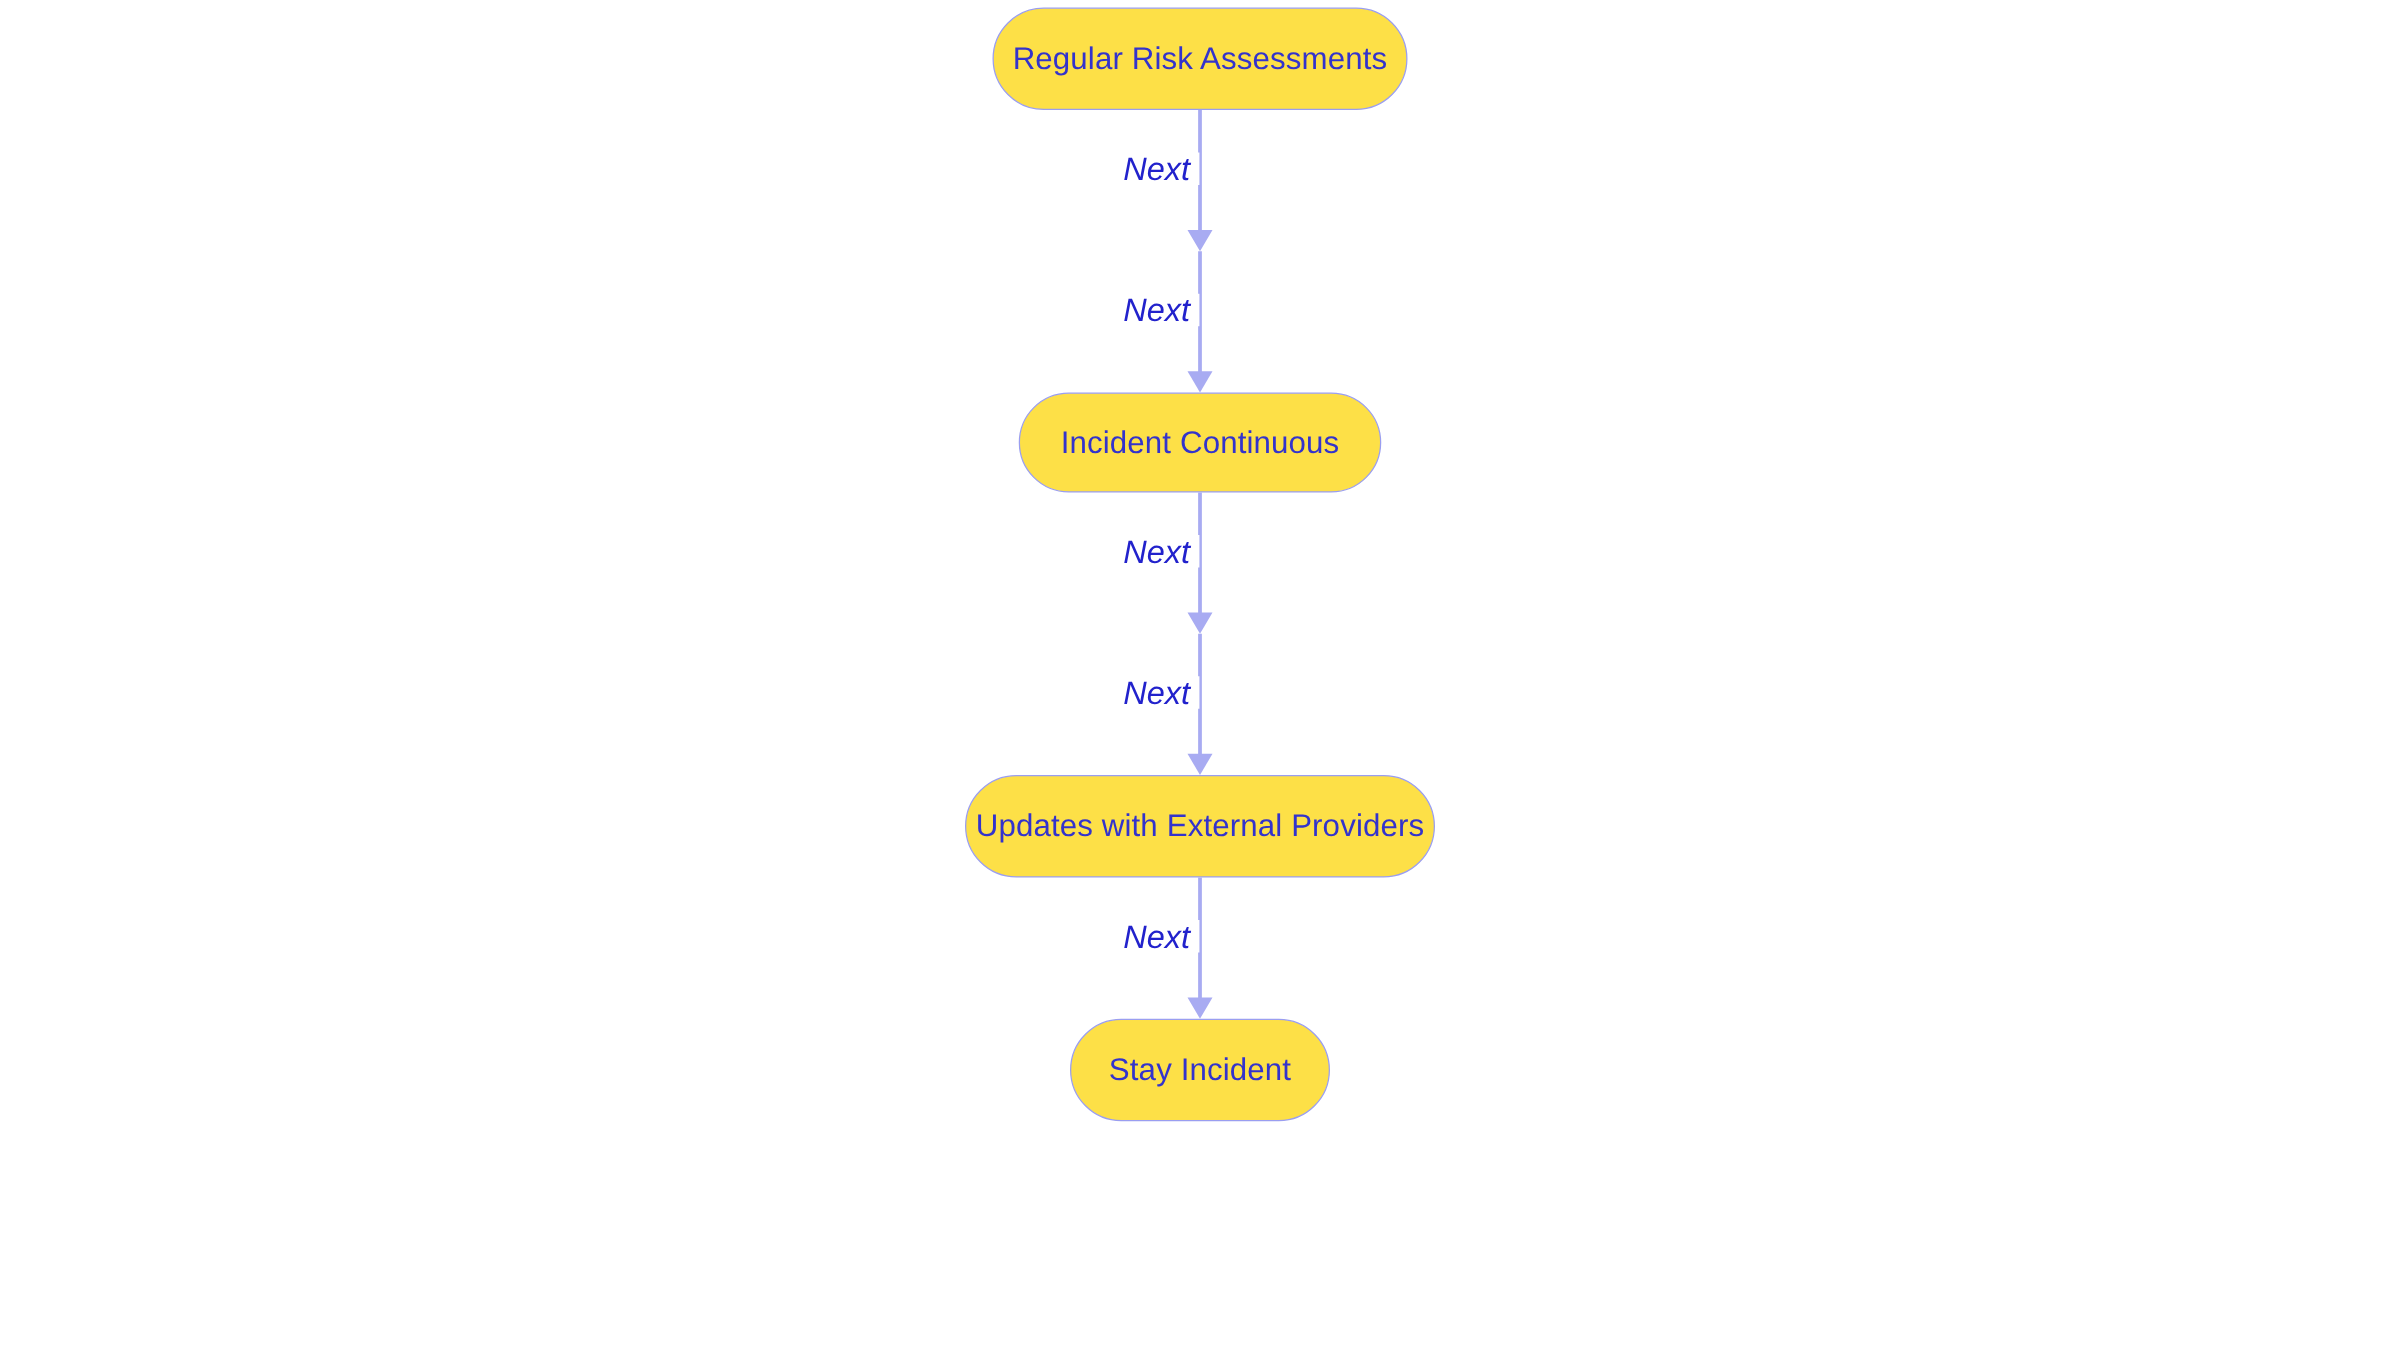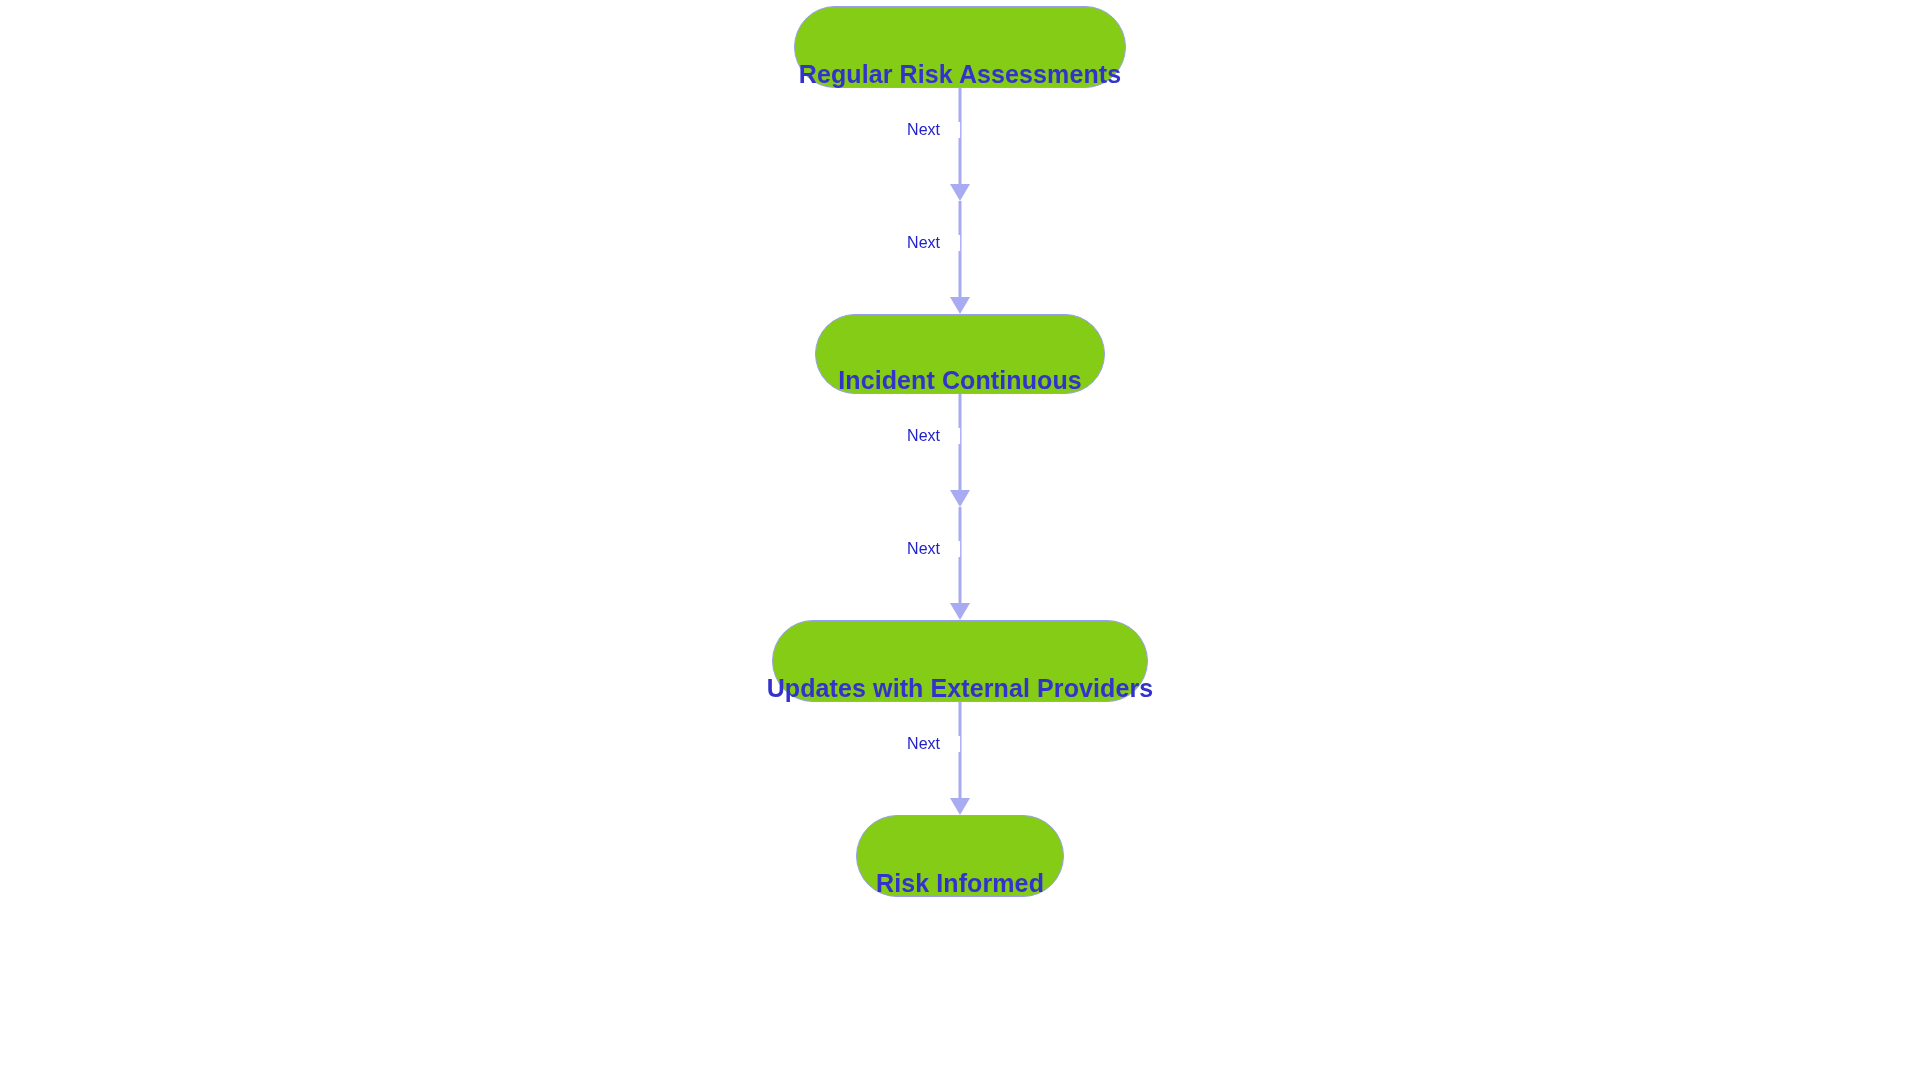--- a/index.html
+++ b/index.html
@@ -30,28 +30,28 @@
     height: 1083px;
     display: flex;
     flex-direction: column;
     align-items: center;
   }
 
   
   .node {
     box-sizing: border-box;
     display: flex;
-    align-items: flex-end;
+    align-items: center;
     justify-content: center;
-    background: #84cc16;
+    background: #fde047;
     border: 1.6px solid #9a9ef0;
     border-radius: 9999px;
     color: #3333cc;
     font-size: 25px;
-    font-weight: 700;
+    font-weight: 400;
     letter-spacing: 0.1px;
     white-space: nowrap;
     line-height: 1;
   }
 
   .node-label {
     display: block;
     padding: 0 2px;
   }
 
@@ -92,26 +92,27 @@
     border-left: 10px solid transparent;
     border-right: 10px solid transparent;
     border-top: 17px solid #a8abf2;
   }
 
   .connector .edge-label {
     position: absolute;
     top: 34px;
     left: 50%;
     transform: translateX(-100%);
-    padding-right: 20px;
+    padding-right: 8px;
     color: #2222cc;
-    font-size: 16px;
+    font-size: 26px;
     line-height: 1;
     background: #ffffff;
     white-space: nowrap;
+    font-style: italic;
   }
 </style>
 </head>
 <body>
 
 <div id="flowchart">
   <div class="flow-column">
 
     <div class="node n0">
       <span class="node-label">Regular Risk Assessments</span>
@@ -151,17 +152,17 @@
       <span class="node-label">Updates with External Providers</span>
     </div>
 
     <div class="connector">
       <div class="line"></div>
       <div class="arrowhead"></div>
       <div class="edge-label">Next</div>
     </div>
 
     <div class="node n5">
-      <span class="node-label">Risk Informed</span>
+      <span class="node-label">Stay Incident</span>
     </div>
 
   </div>
 </div>
 
 </body></html>

